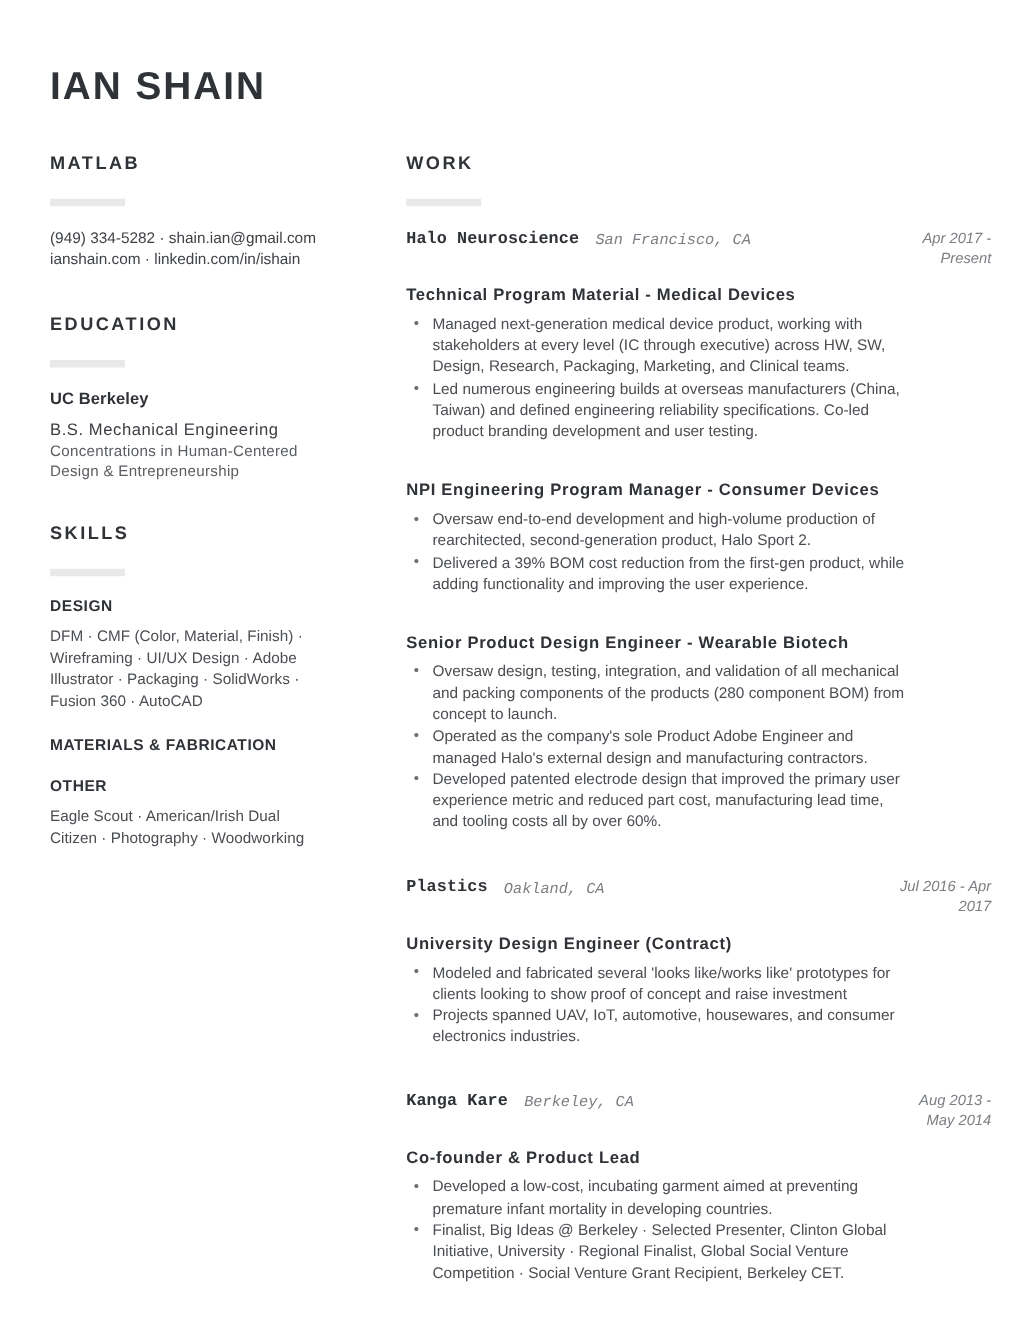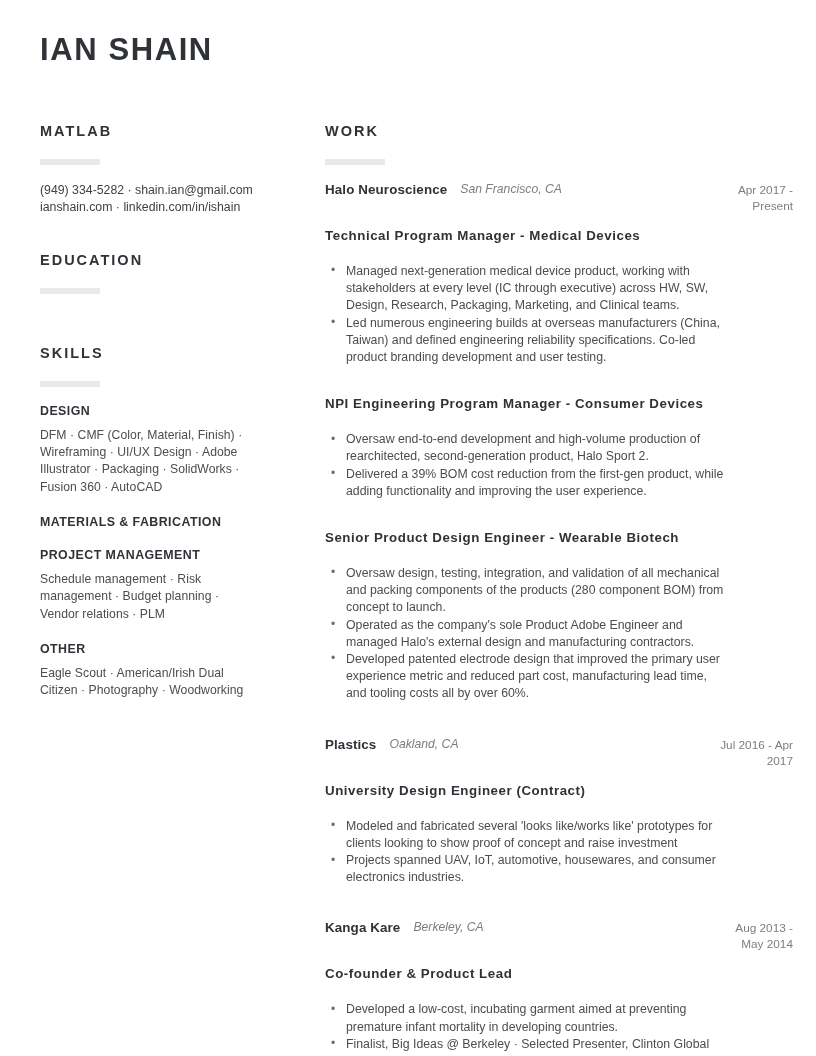--- a/index.html
+++ b/index.html
@@ -21,21 +21,21 @@
     width: 816px;
     height: 1056px;
     background: #ffffff;
     overflow: hidden;
   }
 
   
   .name-header {
     position: absolute;
     left: 40px;
-    top: 32px;
+    top: 51px;
     font-size: 31px;
     font-weight: bold;
     letter-spacing: 1.6px;
     color: #2f3237;
   }
 
   
   .columns {
     position: absolute;
     left: 0;
@@ -134,62 +134,64 @@
   .job { position: relative; }
 
   .job-head {
     display: flex;
     align-items: baseline;
     justify-content: space-between;
   }
 
   .job-head-left {
     display: flex;
-    align-items: flex-start;
+    align-items: flex-end;
     flex: 1 1 auto;
     min-width: 0;
+    font-family: Liberation Mono, monospace;
   }
 
   .company {
     font-size: 13.4px;
     font-weight: bold;
     color: #2f3237;
     letter-spacing: 0.1px;
     white-space: nowrap;
   }
 
   .location {
     font-size: 12.2px;
     font-style: italic;
     color: #7b7e82;
     margin-left: 13px;
     white-space: nowrap;
   }
 
   .dates {
     font-size: 11.8px;
+    font-style: italic;
     color: #7b7e82;
     text-align: right;
     line-height: 16px;
     width: 74px;
     flex: 0 0 74px;
     margin-left: 12px;
   }
 
   .role {
     font-size: 13.3px;
     font-weight: bold;
     letter-spacing: 0.55px;
     color: #2f3237;
     margin-top: 14px;
   }
 
   ul.bullets {
     list-style: none;
-    margin-top: 20px;
+    margin-top: 8px;
     padding-left: 0;
   }
 
   ul.bullets li {
     position: relative;
     padding-left: 21px;
     font-size: 12.3px;
     line-height: 17.2px;
     color: #4a4d51;
     margin-bottom: 0px;
@@ -227,38 +229,39 @@
           <div>(949) 334-5282 · shain.ian@gmail.com</div>
           <div>ianshain.com · linkedin.com/in/ishain</div>
         </div>
       </div>
 
       <div class="gap-edu"></div>
 
       <div>
         <div class="section-title">EDUCATION</div>
         <div class="rule"></div>
+        <div class="edu-block">
+          <div class="school">UC Berkeley</div>
+          <div class="degree">B.S. Mechanical Engineering</div>
+          <div class="concentration">Concentrations in Human-Centered Design &amp; Entrepreneurship</div>
+        </div>
       </div>
 
       <div class="gap-skills"></div>
 
       <div>
         <div class="section-title">SKILLS</div>
         <div class="rule"></div>
         <div id="skills-list">
             <div class="skill-group">
               <div class="skill-heading">DESIGN</div>
               <div class="skill-body">DFM · CMF (Color, Material, Finish) · Wireframing · UI/UX Design · Adobe Illustrator · Packaging · SolidWorks · Fusion 360 · AutoCAD</div>
             </div>
             <div class="skill-group">
               <div class="skill-heading">MATERIALS &amp; FABRICATION</div>
-            </div>
-            <div class="skill-group">
-              <div class="skill-heading">PROJECT MANAGEMENT</div>
-              <div class="skill-body">Schedule management · Risk management · Budget planning · Vendor relations · PLM</div>
             </div>
             <div class="skill-group">
               <div class="skill-heading">OTHER</div>
               <div class="skill-body">Eagle Scout · American/Irish Dual Citizen · Photography · Woodworking</div>
             </div>
           </div>
       </div>
 
     </div>
 
@@ -270,21 +273,21 @@
       <div id="jobs-list">
           <div class="job">
             <div class="job-head">
               <div class="job-head-left">
                 <span class="company">Halo Neuroscience</span>
                 <span class="location">San Francisco, CA</span>
               </div>
               <div class="dates">Apr 2017 - Present</div>
             </div>
             <div class="role-block">
-              <div class="role">Technical Program Manager - Medical Devices</div>
+              <div class="role">Technical Program Material - Medical Devices</div>
               <ul class="bullets">
                 <li>Managed next-generation medical device product, working with stakeholders at every level (IC through executive) across HW, SW, Design, Research, Packaging, Marketing, and Clinical teams.</li>
                 <li>Led numerous engineering builds at overseas manufacturers (China, Taiwan) and defined engineering reliability specifications. Co-led product branding development and user testing.</li>
               </ul>
             </div>
             <div class="role-gap"></div>
             <div class="role-block">
               <div class="role">NPI Engineering Program Manager - Consumer Devices</div>
               <ul class="bullets">
                 <li>Oversaw end-to-end development and high-volume production of rearchitected, second-generation product, Halo Sport 2.</li>

